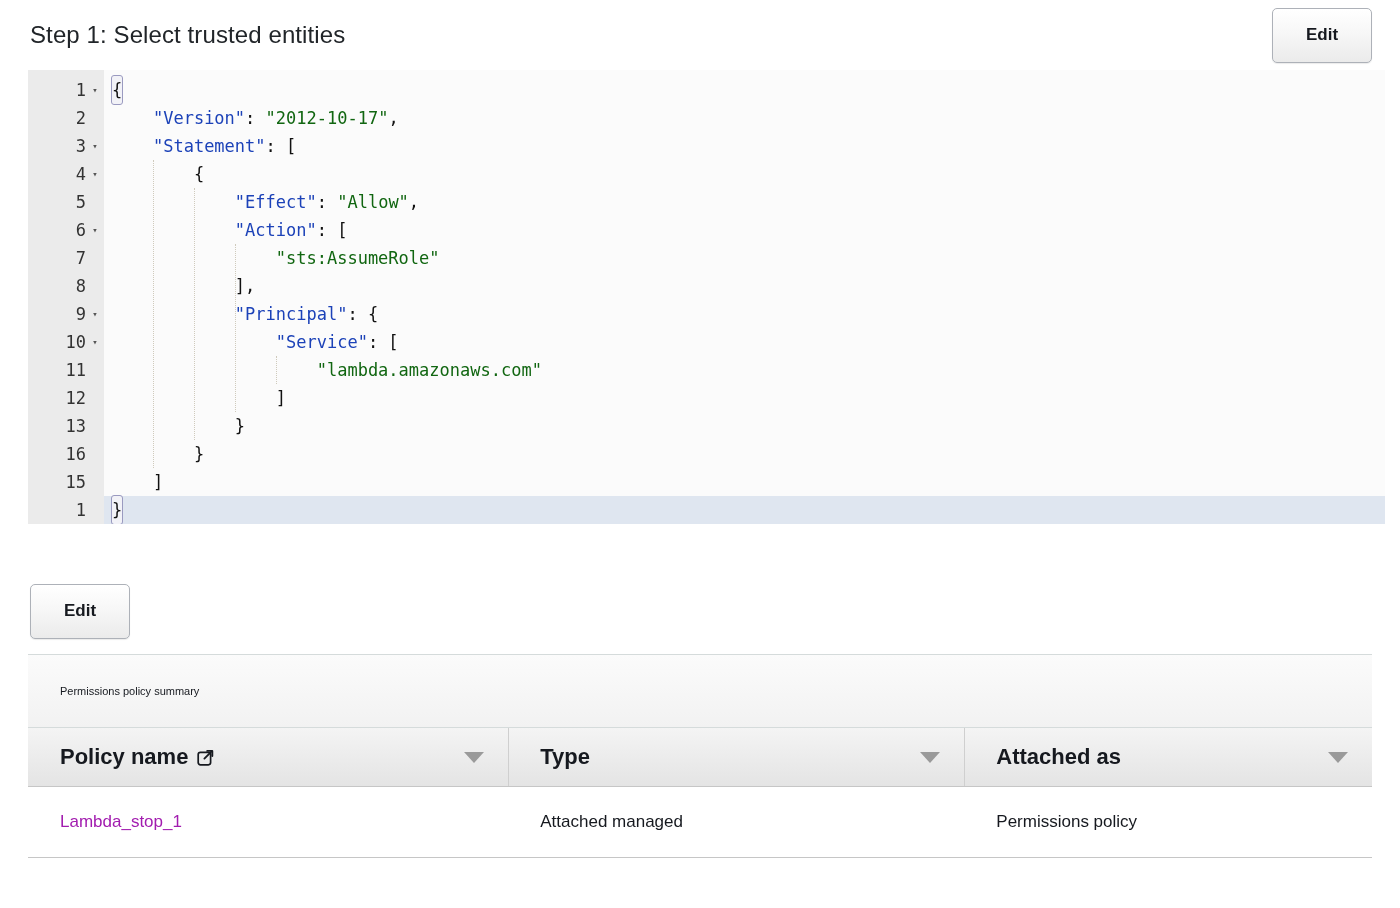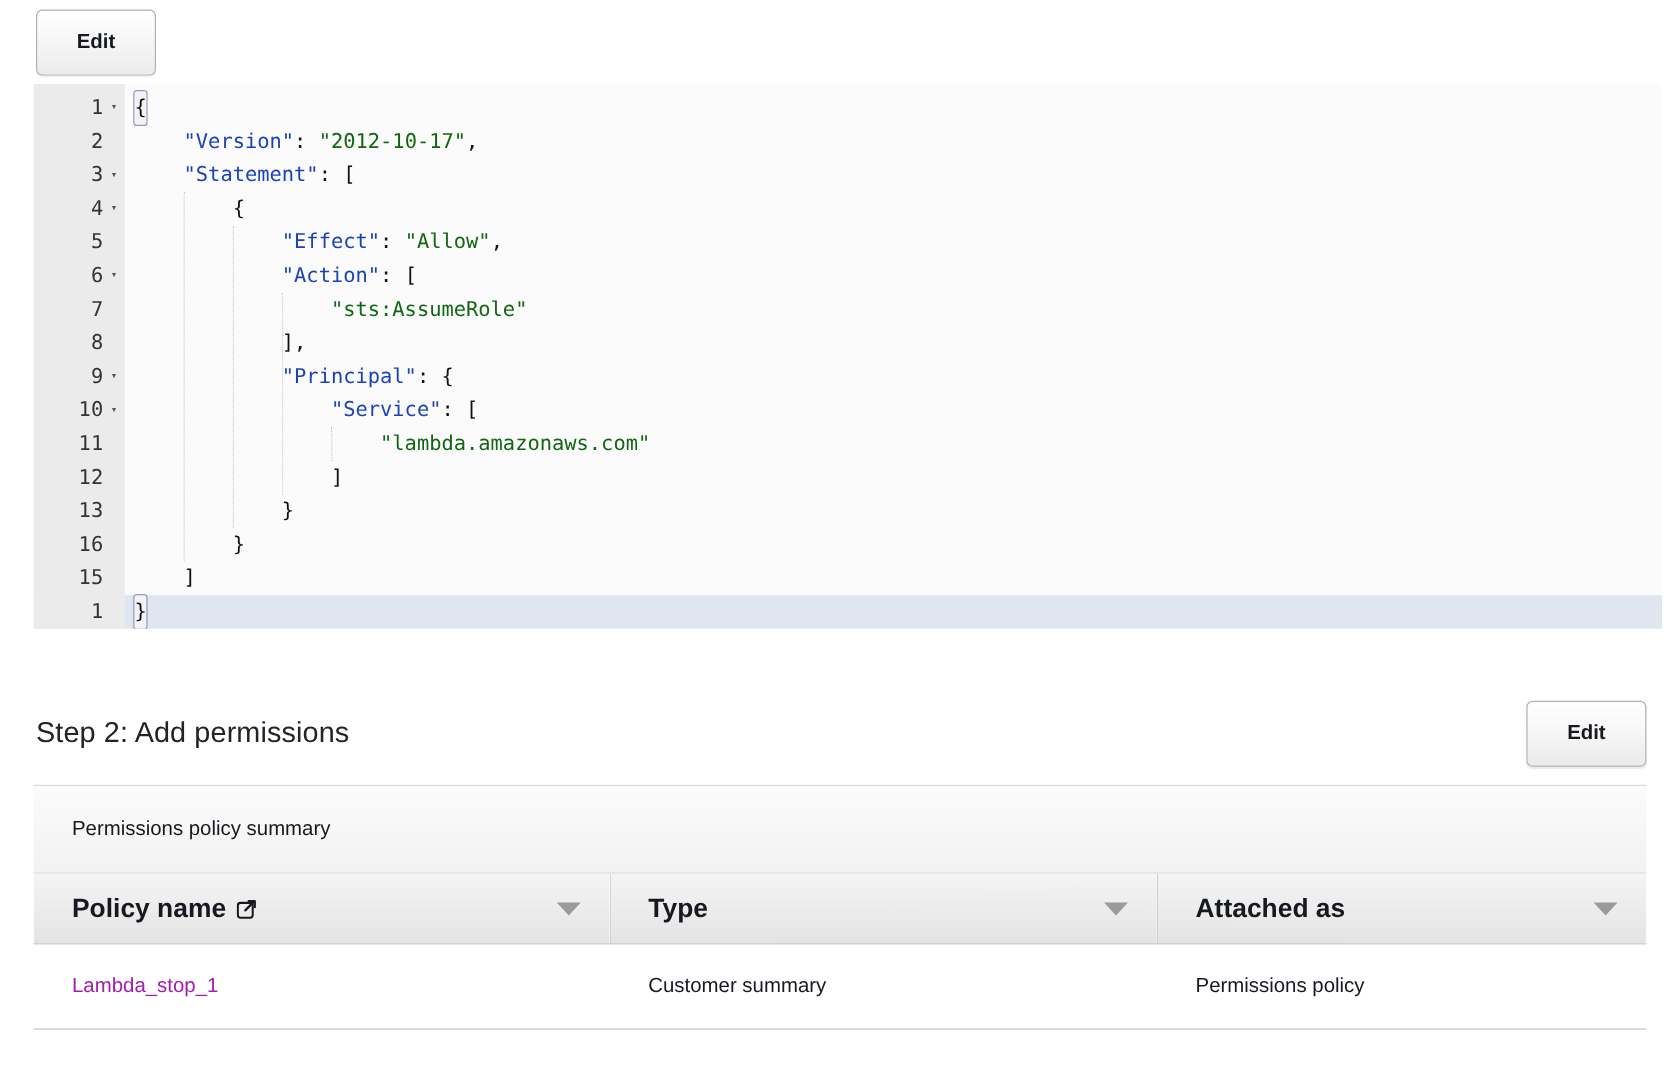--- a/index.html
+++ b/index.html
@@ -149,21 +149,21 @@
 
   
   .table-wrap {
     margin: 0 28px;
   }
   .summary-bar {
     height: 72px;
     display: flex;
     align-items: center;
     padding-left: 32px;
-    font-size: 17px;
+    font-size: 11px;
     color: #16191f;
     background: linear-gradient(to bottom, #fbfbfb 0%, #f2f2f2 100%);
     border-bottom: 1px solid #d5dbdb;
   }
   table.perm {
     width: 100%;
     border-collapse: collapse;
     table-layout: fixed;
   }
   table.perm thead th {
@@ -211,20 +211,21 @@
   .policy-link {
     color: #a21caf;
     text-decoration: none;
     cursor: pointer;
   }
 </style>
 </head>
 <body>
 
 <div class="section-head" style="height:70px;">
+  <div class="section-title">Step 1: Select trusted entities</div>
   <button class="btn-edit">Edit</button>
 </div>
 
 <div class="editor-wrap" id="editorWrap" style="height: 454px;">
   <div class="active-row-full" id="activeRowFull" style="top: 426px;"></div>
   <div class="editor" id="editor">
     <div class="gutter" id="gutter">
         <div class="gline">
           <span class="gnum">1</span>
           <span class="fold on"></span>
@@ -311,21 +312,20 @@
         <div class="cline"><span>                </span><span class="tok-punct">]</span></div>
         <div class="cline"><span>            </span><span class="tok-punct">}</span></div>
         <div class="cline"><span>        </span><span class="tok-punct">}</span></div>
         <div class="cline"><span>    </span><span class="tok-punct">]</span></div>
         <div class="cline active"><span class="tok-punct bracket-hl">}</span></div>
       </div>
   </div>
 </div>
 
 <div class="section-head" style="height:86px; margin-top:44px;">
-  <div class="section-title">Step 2: Add permissions</div>
   <button class="btn-edit">Edit</button>
 </div>
 
 <div class="divider"></div>
 
 <div class="table-wrap">
   <div class="summary-bar">Permissions policy summary</div>
   <table class="perm">
     <thead>
       <tr>
@@ -358,18 +358,18 @@
               <span>Attached as</span>
             </span>
             <span class="sort-tri"></span>
           </span>
         </th>
       </tr>
     </thead>
     <tbody id="permBody">
         <tr>
           <td><a class="policy-link">Lambda_stop_1</a></td>
-          <td>Customer summary</td>
+          <td>Attached managed</td>
           <td>Permissions policy</td>
         </tr>
       </tbody>
   </table>
 </div>
 
 </body></html>

